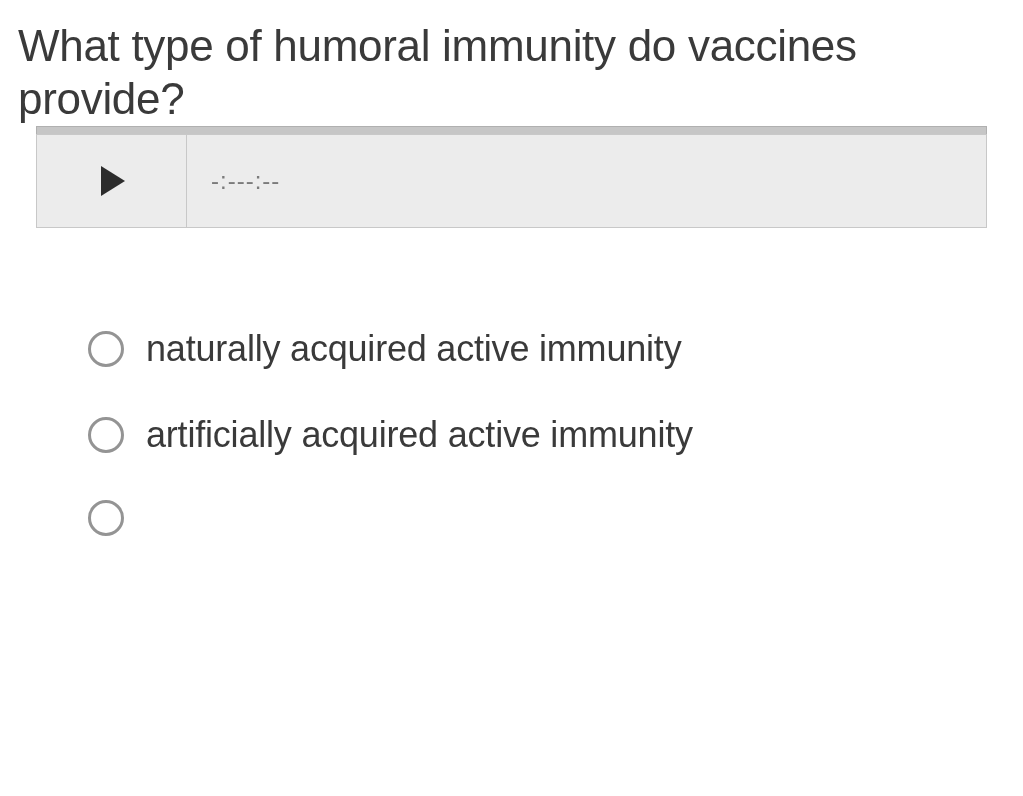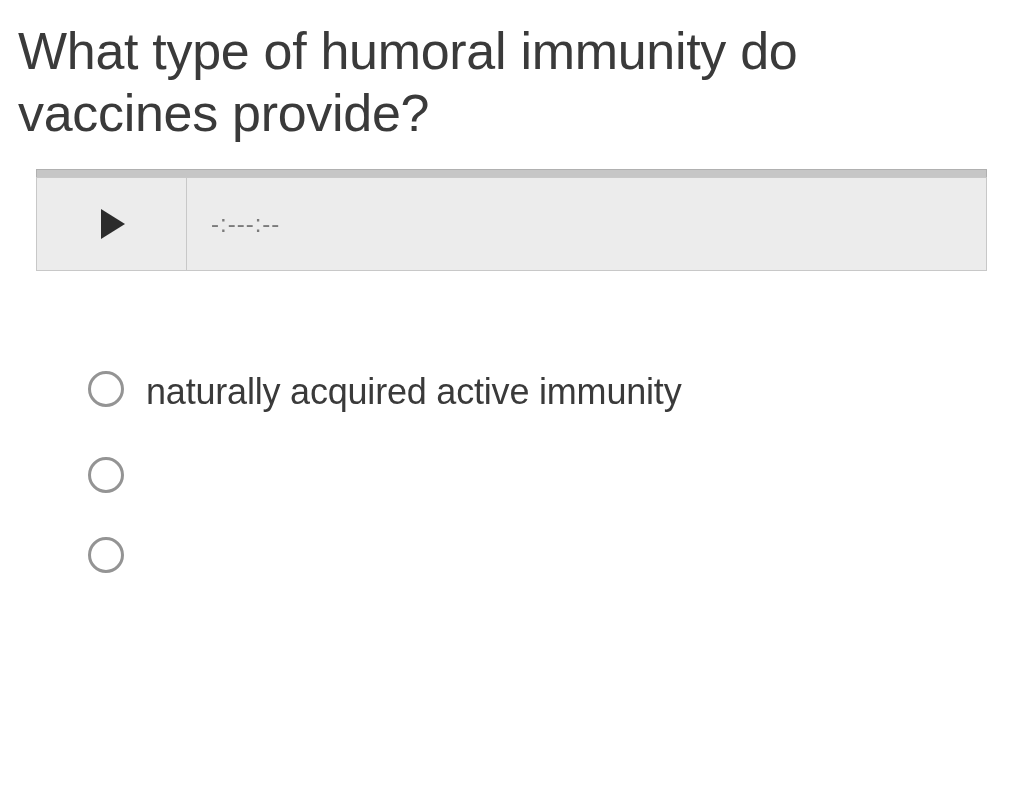--- a/index.html
+++ b/index.html
@@ -8,24 +8,24 @@
       box-sizing: border-box;
     }
     body {
       font-family: -apple-system, BlinkMacSystemFont, "Segoe UI", Helvetica, Arial, sans-serif;
       background: #ffffff;
       width: 1023px;
       height: 796px;
       overflow: hidden;
     }
     .question-text {
-      font-size: 52px;
+      font-size: 44px;
       color: #3a3a3a;
       font-weight: 400;
-      padding: 20px 18px 24px 18px;
+      padding: 20px 18px 0 18px;
       line-height: 1.2;
       letter-spacing: -0.3px;
     }
     .audio-bar-wrapper {
       padding: 0 36px 0 36px;
     }
     .audio-top-line {
       height: 8px;
       background: #c6c6c6;
       border: 1px solid #b0b0b0;
@@ -56,21 +56,21 @@
       padding-left: 24px;
       color: #7b7b7b;
       font-size: 24px;
       letter-spacing: 1px;
     }
     .options {
       padding: 100px 0 0 88px;
     }
     .option {
       display: flex;
-      align-items: flex-start;
+      align-items: center;
       margin-bottom: 44px;
       cursor: pointer;
     }
     .radio {
       width: 36px;
       height: 36px;
       border: 3px solid #949494;
       border-radius: 50%;
       flex-shrink: 0;
       margin-right: 22px;
@@ -100,17 +100,18 @@
   </div>
 </div>
 
 <div class="options">
   <div class="option">
     <div class="radio"></div>
     <div class="option-label">naturally acquired active immunity</div>
   </div>
   <div class="option">
     <div class="radio"></div>
+    <div class="option-label">artificially acquired active immunity</div>
   </div>
   <div class="option">
     <div class="radio"></div>
   </div>
 </div>
 
 </body></html>

